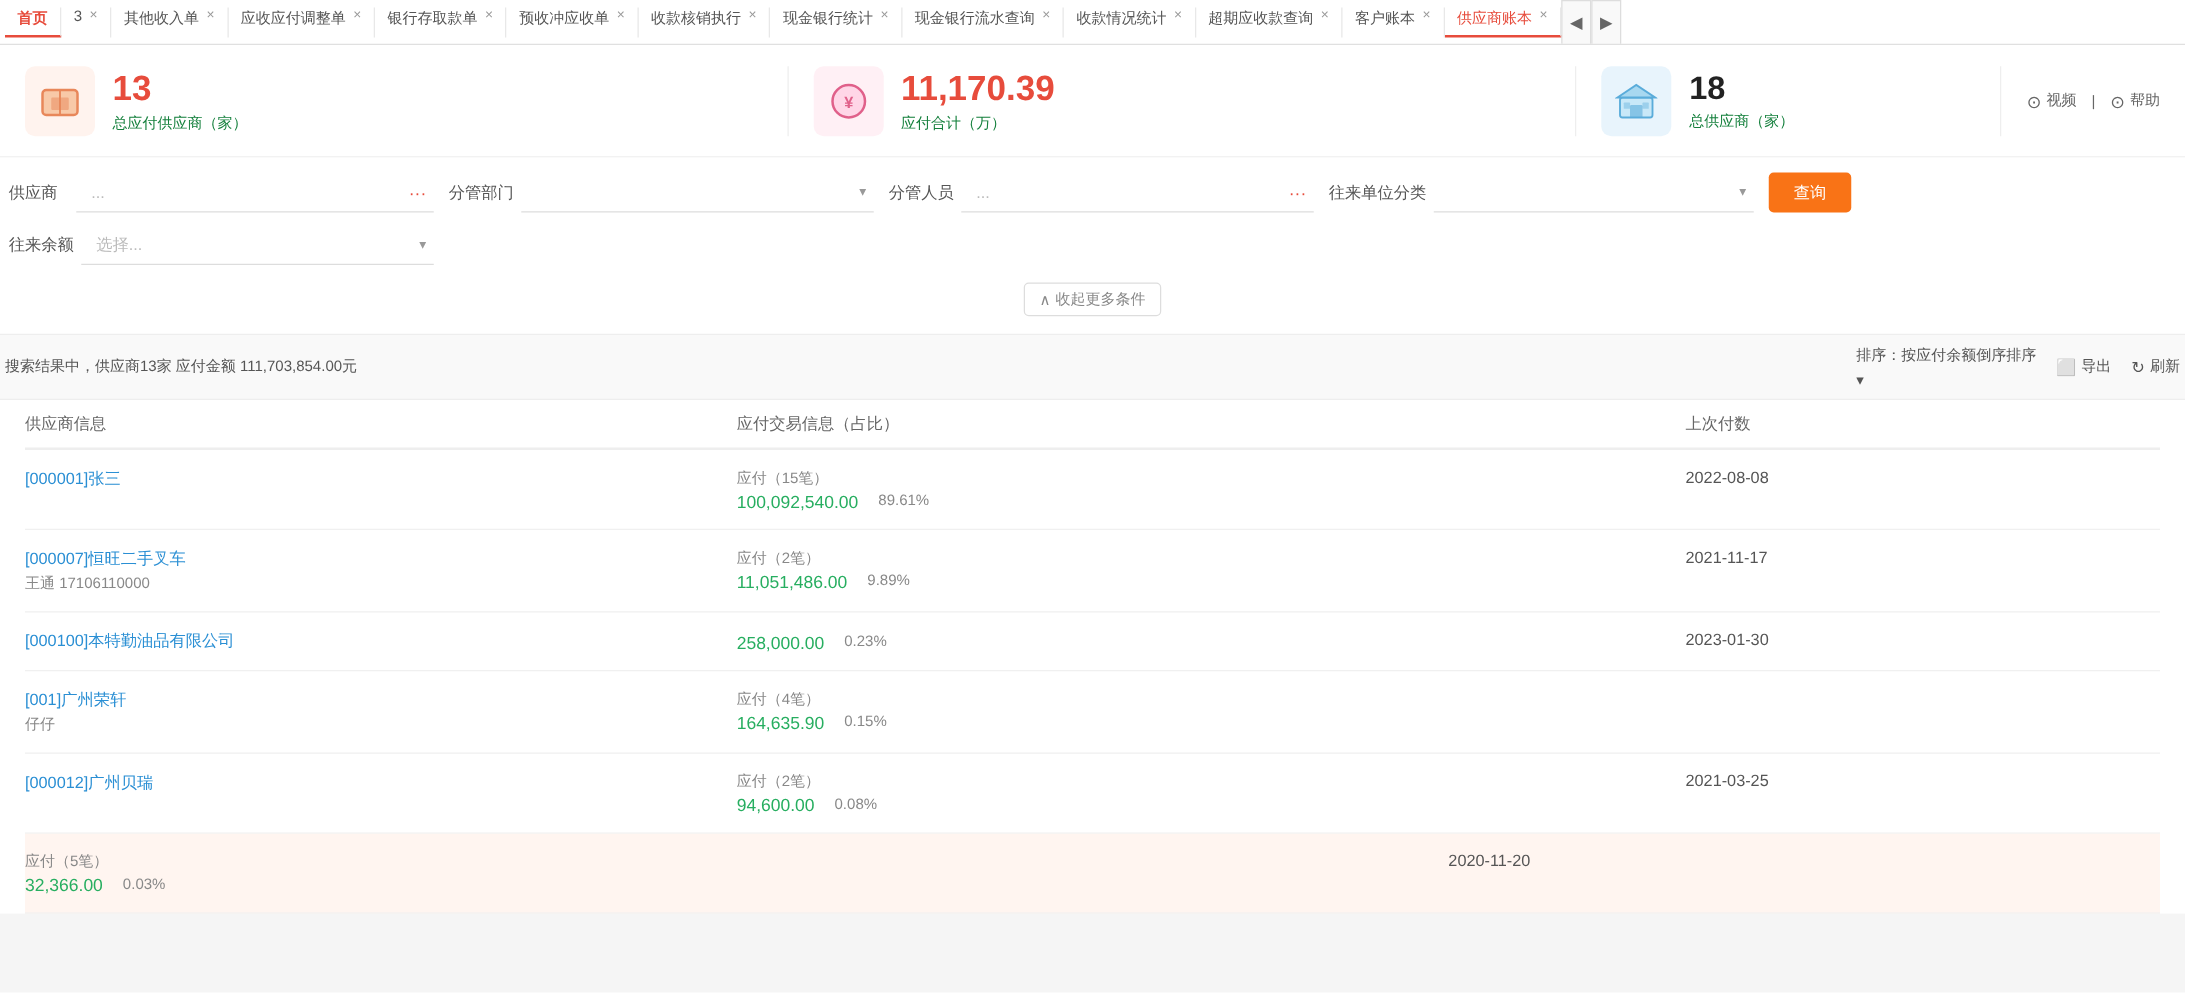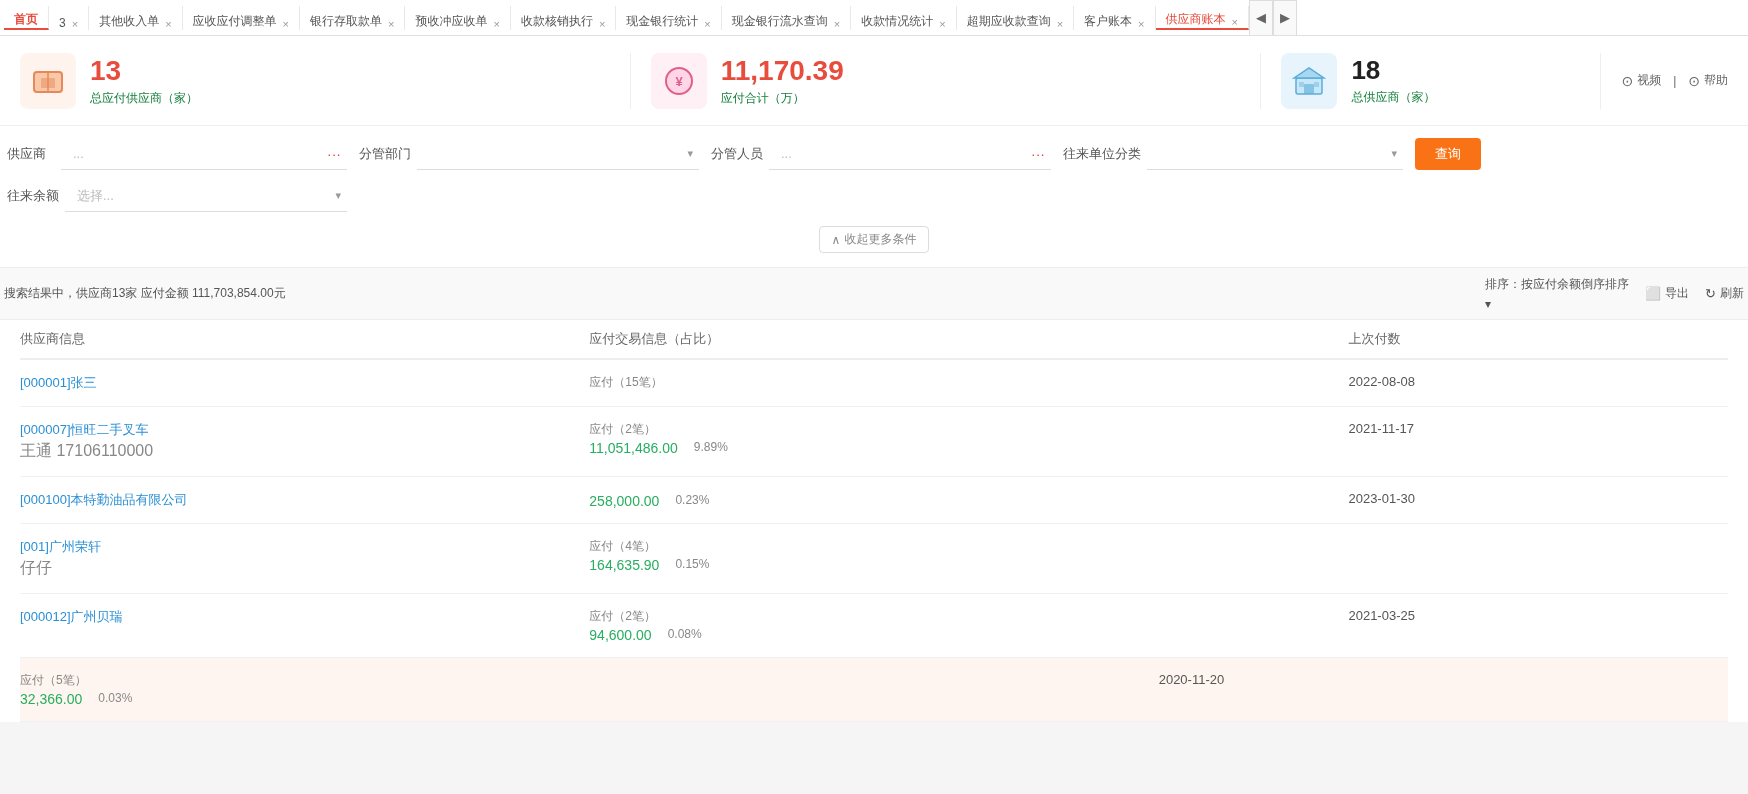--- a/index.html
+++ b/index.html
@@ -10,21 +10,21 @@
       display: flex;
       align-items: center;
       background: #fff;
       border-bottom: 1px solid #e0e0e0;
       height: 36px;
       padding: 0 4px;
       overflow: hidden;
     }
     .nav-tab {
       display: flex;
-      align-items: flex-end;
+      align-items: flex-start;
       height: 24px;
       padding: 0 10px;
       font-size: 12px;
       color: #555;
       cursor: pointer;
       border-right: 1px solid #e8e8e8;
       white-space: nowrap;
       position: relative;
     }
     .nav-tab.active { color: #e74c3c; font-weight: bold; border-bottom: 2px solid #e74c3c; }
@@ -237,21 +237,21 @@
       border-bottom: 1px solid #f0f0f0;
     }
     .table-row.highlighted { background: #fff5f0; }
 
     .supplier-name {
       color: #2a8fd4;
       font-size: 13px;
       cursor: pointer;
       text-decoration: none;
     }
-    .supplier-sub { font-size: 16px; color: #888; margin-top: 2px; }
+    .supplier-sub { font-size: 12px; color: #888; margin-top: 2px; }
     .trans-label { font-size: 12px; color: #888; }
     .trans-amount { font-size: 14px; color: #27ae60; font-weight: 500; margin-top: 2px; cursor: pointer; }
     .trans-pct { font-size: 12px; color: #888; margin-left: 16px; }
     .trans-row { display: flex; align-items: center; }
 
     .lastpay-date { font-size: 13px; color: #555; }
 
     
     ::-webkit-scrollbar { width: 6px; height: 6px; }
     ::-webkit-scrollbar-thumb { background: #ccc; border-radius: 3px; }
@@ -458,20 +458,24 @@
     <div class="col-transactions">应付交易信息（占比）</div>
     <div class="col-lastpay">上次付数</div>
   </div>
 
   <div class="table-row">
     <div class="col-supplier">
       <a class="supplier-name">[000001]张三</a>
     </div>
     <div class="col-transactions">
       <div class="trans-label">应付（15笔）</div>
+      <div class="trans-row">
+        <span class="trans-amount">100,092,540.00</span>
+        <span class="trans-pct">89.61%</span>
+      </div>
     </div>
     <div class="col-lastpay">
       <span class="lastpay-date">2022-08-08</span>
     </div>
   </div>
 
   <div class="table-row">
     <div class="col-supplier">
       <a class="supplier-name">[000007]恒旺二手叉车</a>
       <div class="supplier-sub">王通  17106110000</div>

